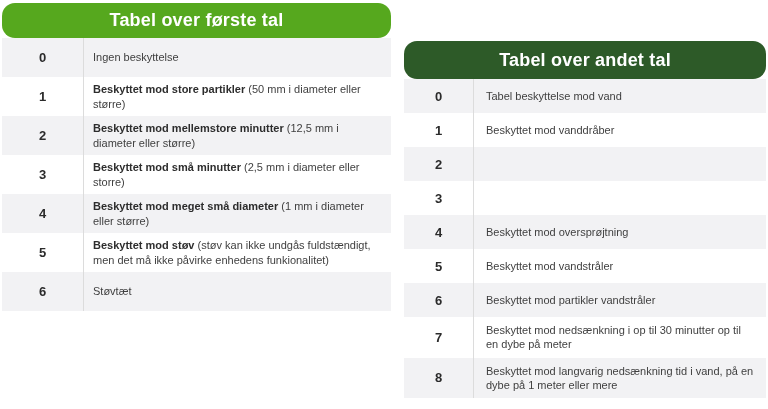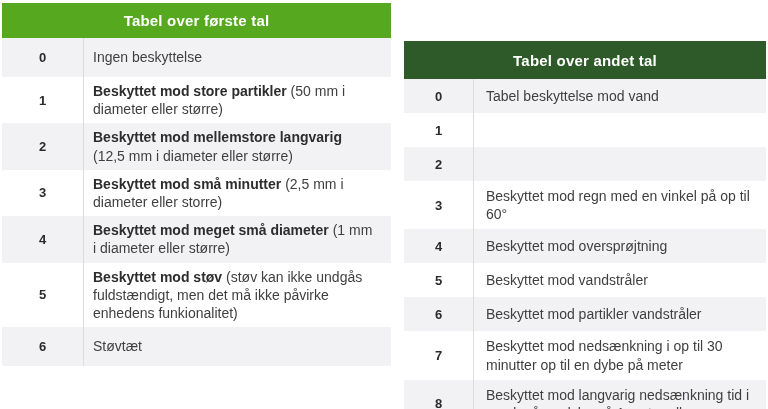--- a/index.html
+++ b/index.html
@@ -7,23 +7,24 @@
     width: 768px; height: 409px;
     background: #ffffff;
     font-family: "Liberation Sans", sans-serif;
     position: relative;
     overflow: hidden;
   }
   .ip-table { position: absolute; }
   .ip-table .hdr {
     color: #ffffff;
     font-weight: bold;
-    font-size: 15px;
+    font-size: 18px;
     display: flex; align-items: center; justify-content: center;
     letter-spacing: .2px;
+    border-radius: 13px;
   }
   #table1 { left: 2px; top: 3px; width: 389px; }
   #table1 .hdr { height: 35px; }
   #table2 { left: 404px; top: 41px; width: 362px; }
   #table2 .hdr { height: 38px; }
 
   .row { display: flex; align-items: stretch; }
   .rows .row:nth-child(odd)  { background: #f2f2f4; }
   .rows .row:nth-child(even) { background: #ffffff; }
 
@@ -34,21 +35,21 @@
     font-size: 13px;
     color: #2b2b2b;
     border-right: 1px solid #dcdcdc;
   }
   #table1 .num { width: 81px; }
   #table2 .num { width: 69px; }
 
   .desc {
     flex: 1;
     display: flex; align-items: center;
-    font-size: 14px;
+    font-size: 11px;
     line-height: 1.3;
     color: #3f3f3f;
   }
   .desc-inner { padding: 5px 14px 5px 9px; }
   #table2 .desc-inner { padding: 6px 12px 6px 12px; }
   .desc b { color: #2d2d2d; }
 
   #table1 .row { min-height: 39px; }
   #table2 .row { min-height: 34px; }
 </style>
@@ -68,21 +69,21 @@
   <div class="row">
     <div class="num">1</div>
     <div class="desc">
       <div class="desc-inner"><b>Beskyttet mod store partikler</b><span> (50 mm i diameter eller større)</span></div>
     </div>
   </div>
 
   <div class="row">
     <div class="num">2</div>
     <div class="desc">
-      <div class="desc-inner"><b>Beskyttet mod mellemstore langvarig</b><span> (12,5 mm i diameter eller større)</span></div>
+      <div class="desc-inner"><b>Beskyttet mod mellemstore minutter</b><span> (12,5 mm i diameter eller større)</span></div>
     </div>
   </div>
 
   <div class="row">
     <div class="num">3</div>
     <div class="desc">
       <div class="desc-inner"><b>Beskyttet mod små minutter</b><span> (2,5 mm i diameter eller storre)</span></div>
     </div>
   </div>
 
@@ -114,31 +115,31 @@
   <div class="rows">
   <div class="row">
     <div class="num">0</div>
     <div class="desc">
       <div class="desc-inner"><b></b><span>Tabel beskyttelse mod vand</span></div>
     </div>
   </div>
 
   <div class="row">
     <div class="num">1</div>
+    <div class="desc">
+      <div class="desc-inner"><b></b><span>Beskyttet mod vanddråber</span></div>
+    </div>
   </div>
 
   <div class="row">
     <div class="num">2</div>
   </div>
 
   <div class="row">
     <div class="num">3</div>
-    <div class="desc">
-      <div class="desc-inner"><b></b><span>Beskyttet mod regn med en vinkel på op til 60°</span></div>
-    </div>
   </div>
 
   <div class="row">
     <div class="num">4</div>
     <div class="desc">
       <div class="desc-inner"><b></b><span>Beskyttet mod oversprøjtning</span></div>
     </div>
   </div>
 
   <div class="row">

